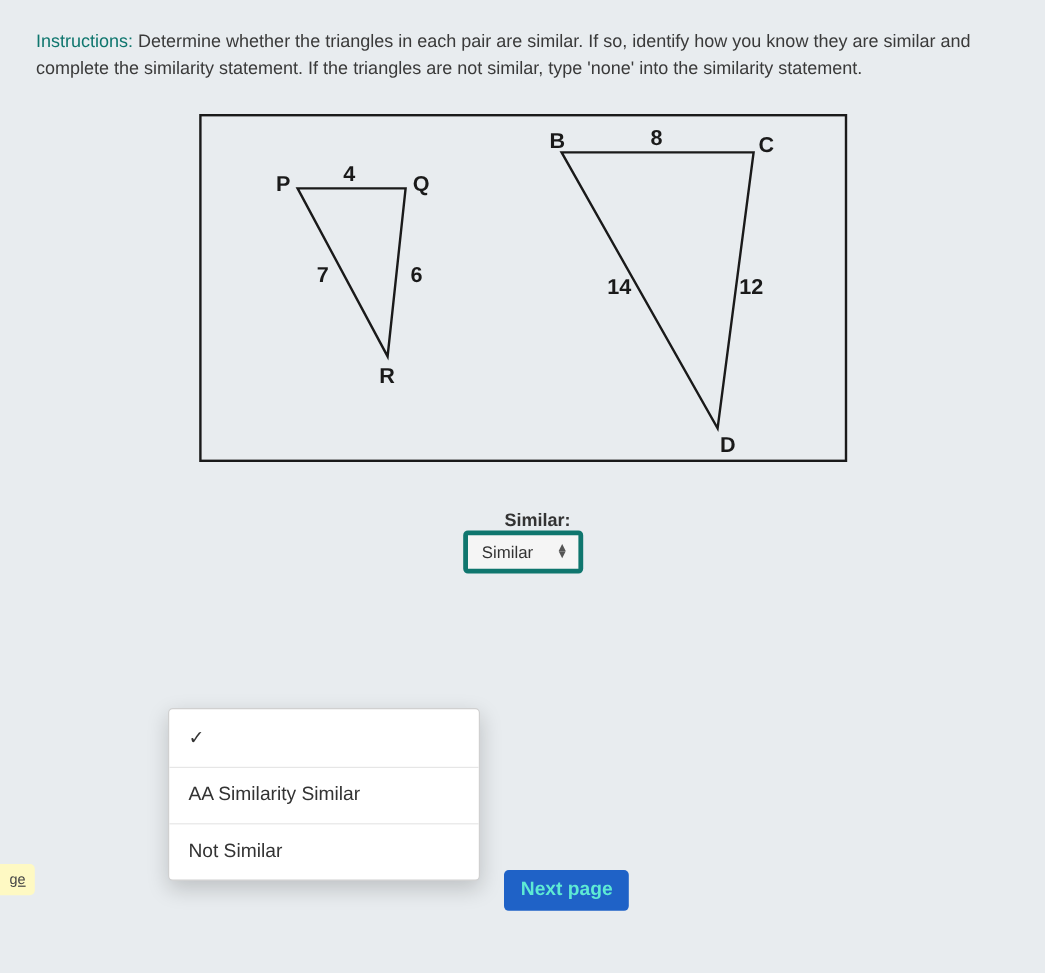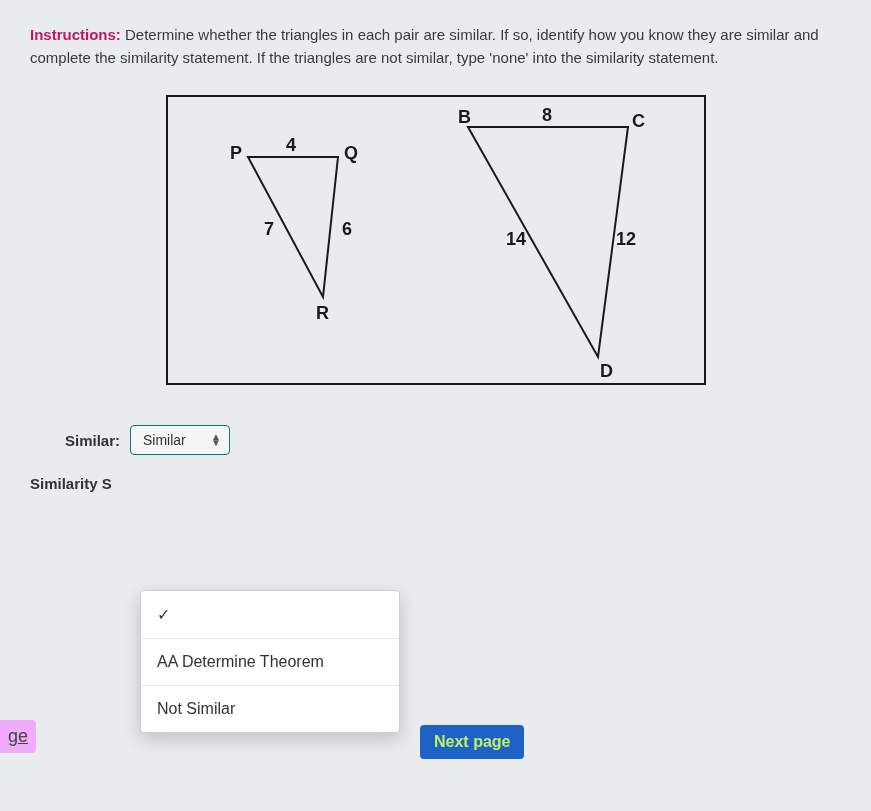--- a/index.html
+++ b/index.html
@@ -14,49 +14,50 @@
   .page {
     background: #e8ecef;
     padding: 24px 30px 30px 30px;
   }
   .instructions {
     font-size: 15px;
     line-height: 1.5;
     color: #3a3a3a;
     margin-bottom: 26px;
   }
-  .instructions b { font-weight: 700; color: #be185d; }
+  .instructions b { font-weight: 400; color: #0f766e; }
   .figure-wrap {
     display: flex;
     justify-content: center;
     margin-bottom: 40px;
   }
   .figure {
     width: 540px;
     height: 290px;
     border: 2px solid #1a1a1a;
     background: #e8ecef;
     position: relative;
   }
   .form-row {
     display: flex;
     align-items: center;
     margin-bottom: 20px;
     font-size: 15px;
     color: #333;
+    flex-direction: column;
   }
   .form-row .label {
     font-weight: 700;
     width: 100px;
     text-align: right;
     padding-right: 10px;
   }
   .select-box {
     background: #f5f5f5;
-    border: 1px solid #0f766e;
+    border: 4px solid #0f766e;
     border-radius: 4px;
     padding: 6px 28px 6px 12px;
     font-size: 14px;
     position: relative;
     min-width: 100px;
     cursor: pointer;
   }
   .select-arrows {
     position: absolute;
     right: 8px;
@@ -98,35 +99,35 @@
   .dropdown .opt.selected .check {
     margin-right: 10px;
     color: #333;
     font-size: 16px;
   }
   .next-btn {
     position: absolute;
     left: 420px;
     top: 725px;
     background: #1f62c7;
-    color: #bef264;
+    color: #5eead4;
     font-weight: 700;
     font-size: 16px;
     padding: 8px 14px;
     border-radius: 4px;
     border: none;
     cursor: pointer;
   }
   .side-tab {
     position: absolute;
     left: 0;
     top: 720px;
-    background: #f0abfc;
+    background: #fef9c3;
     color: #444;
-    font-size: 18px;
+    font-size: 12px;
     padding: 6px 8px;
     border-radius: 0 4px 4px 0;
     text-decoration: underline;
   }
   svg text {
     font-family: Arial, Helvetica, sans-serif;
     font-size: 18px;
     font-weight: 700;
     fill: #1a1a1a;
   }
@@ -169,33 +170,30 @@
 
   <div class="form-row">
     <span class="label">Similar:</span>
     <div class="select-box">
       <span>Similar</span>
       <span class="select-arrows">▲<br>▼</span>
     </div>
   </div>
 
 
-  <div class="form-row">
-    <span class="label" style="width:auto;">Similarity S</span>
-  </div>
 
 </div>
 
 <div class="dropdown">
   <div class="opt selected">
     <span class="check">✓</span>
     <span></span>
   </div>
   <div class="opt">
-    <span>AA Determine Theorem</span>
+    <span>AA Similarity Similar</span>
   </div>
   <div class="opt">
     <span>Not Similar</span>
   </div>
 </div>
 
 <button class="next-btn">Next page</button>
 
 <div class="side-tab">ge</div>
 

